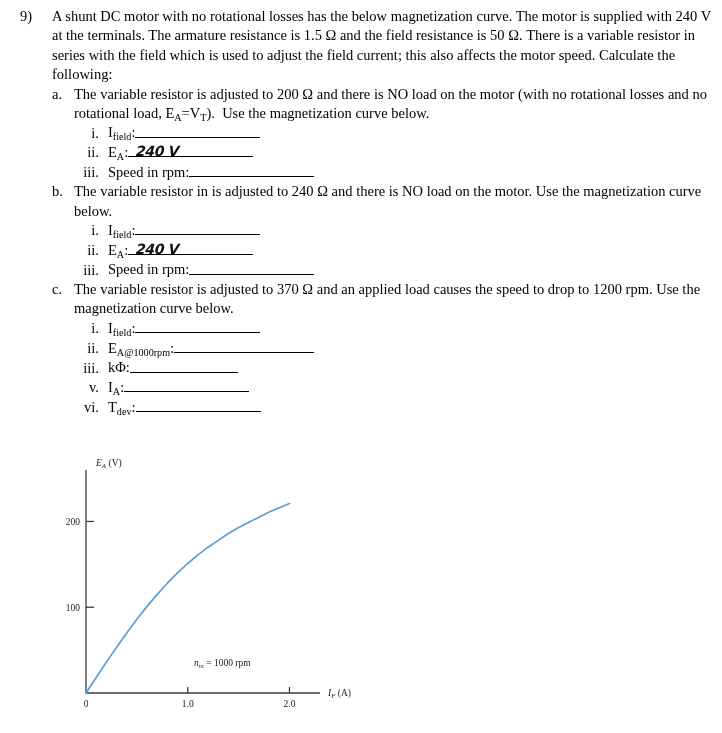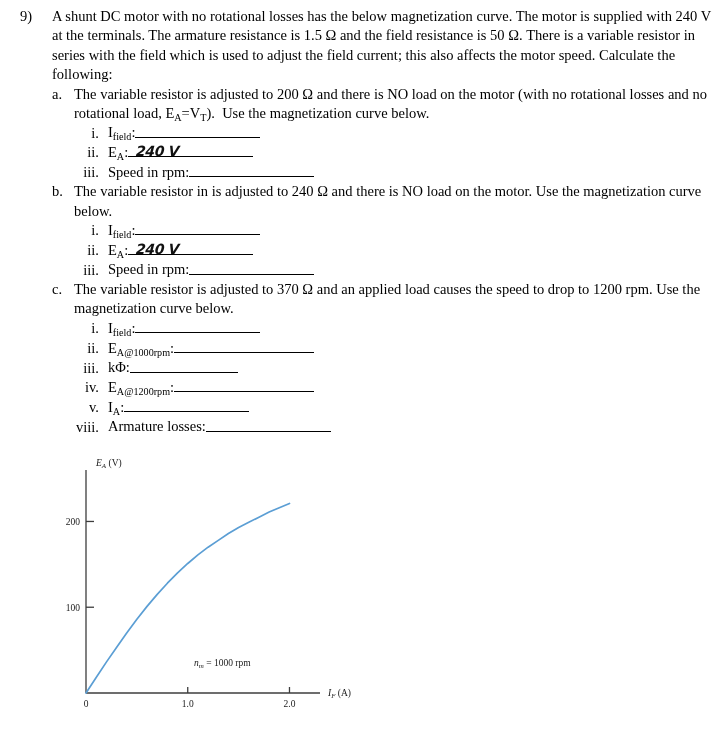--- a/index.html
+++ b/index.html
@@ -218,30 +218,26 @@
           </li>
           <li class="roman-item">
             <span class="roman-marker">ii.</span>
             <span class="roman-text">E<span class="sub">A@1000rpm</span>:<span class="blank w-xl"></span></span>
           </li>
           <li class="roman-item">
             <span class="roman-marker">iii.</span>
             <span class="roman-text"><span>kΦ</span>:<span class="blank w-md"></span></span>
           </li>
           <li class="roman-item">
-            <span class="roman-marker">iv.</span>
-            <span class="roman-text">E<span class="sub">A@1200rpm</span>:<span class="blank w-xl"></span></span>
-          </li>
-          <li class="roman-item">
             <span class="roman-marker">v.</span>
             <span class="roman-text">I<span class="sub">A</span>:<span class="blank w-lg"></span></span>
           </li>
           <li class="roman-item">
-            <span class="roman-marker">viii.</span>
-            <span class="roman-text"><span>Armature losses</span>:<span class="blank w-lg"></span></span>
+            <span class="roman-marker">vi.</span>
+            <span class="roman-text">T<span class="sub">dev</span>:<span class="blank w-lg"></span></span>
           </li>
         </ul>
 
       </ul>
     </div>
   </div>
 </div>
 
 <div class="chart-wrap">
   <svg id="chart-svg" width="330" height="270" viewBox="0 0 330 270">

